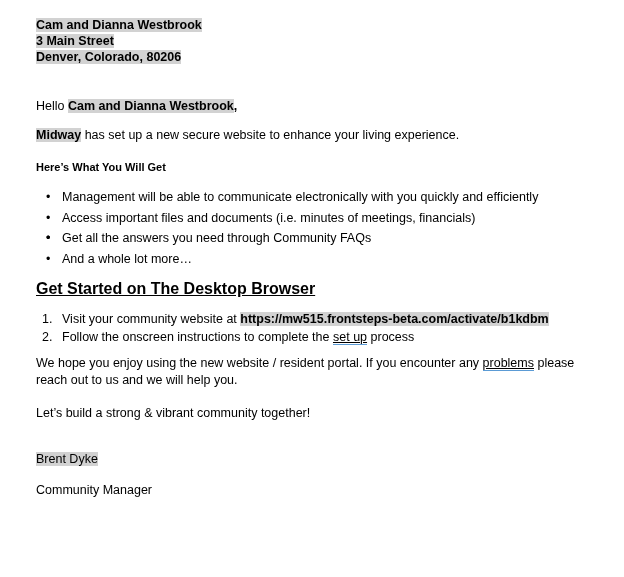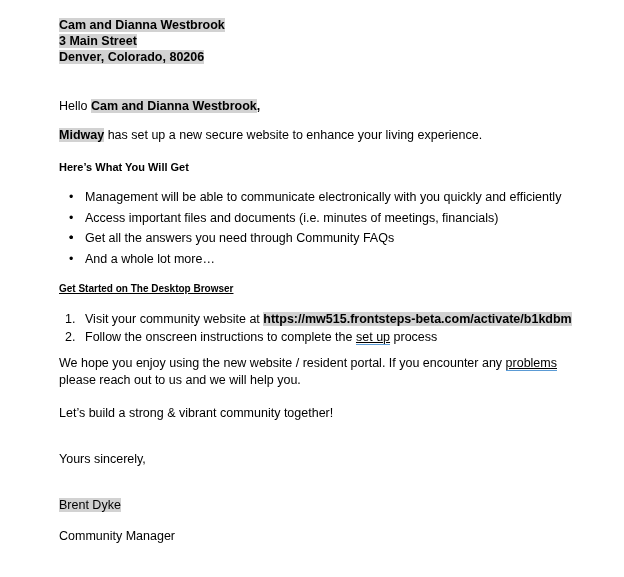--- a/index.html
+++ b/index.html
@@ -4,32 +4,32 @@
 <style>
   * { margin: 0; padding: 0; box-sizing: border-box; }
   html, body { width: 624px; height: 577px; background: #ffffff; overflow: hidden; }
   .page {
     width: 624px; height: 577px;
     background: #ffffff;
     font-family: "Liberation Sans", "DejaVu Sans", sans-serif;
     font-size: 12.5px;
     line-height: 16px;
     color: #000000;
-    padding: 17px 30px 0 59px;
+    padding: 17px 30px 0 36px;
   }
   .b { font-weight: bold; }
   .hl { background: #d2d2d2; }
   .address-block { line-height: 16px; }
   .greeting { margin-top: 33px; }
   .intro { margin-top: 13px; }
   .benefits-heading { margin-top: 16px; font-size: 11px; font-weight: bold; }
   ul.benefits { margin-top: 12px; list-style: none; }
   ul.benefits li { line-height: 20.5px; padding-left: 26px; position: relative; }
   ul.benefits li .marker { position: absolute; left: 10px; top: 0; }
-  .steps-heading { margin-top: 12px; font-size: 10px; font-weight: bold; text-decoration: underline; }
+  .steps-heading { margin-top: 12px; font-size: 16px; font-weight: bold; text-decoration: underline; }
   ol.steps { margin-top: 13px; list-style: none; }
   ol.steps li { line-height: 18px; padding-left: 26px; position: relative; }
   ol.steps li .num { position: absolute; left: 6px; top: 0; }
   .support { margin-top: 9px; line-height: 17px; max-width: 545px; }
   .grammar { text-decoration: underline; border-bottom: 1px solid #5b9bd5; text-align: right; }
   .closing { margin-top: 16px; }
   .sign-off { margin-top: 30px; }
   .sig-name { margin-top: 30px; }
   .sig-title { margin-top: 15px; }
 </style>
@@ -62,18 +62,17 @@
 
   <ol class="steps">
     <li><span class="num">1.</span><span>Visit your community website at </span><span class="b hl">https://mw515.frontsteps-beta.com/activate/b1kdbm</span></li>
     <li><span class="num">2.</span><span>Follow the onscreen instructions to complete the </span><span class="grammar">set up</span><span> process</span></li>
   </ol>
 
   <p class="support"><span>We hope you enjoy using the new website / resident portal. If you encounter any </span><span class="grammar">problems</span><span> please reach out to us and we will help you.</span></p>
 
   <p class="closing">Let’s build a strong &amp; vibrant community together!</p>
 
-  <p class="sign-off">Yours sincerely,</p>
 
   <p class="sig-name"><span class="hl">Brent Dyke</span></p>
   <p class="sig-title">Community Manager</p>
 
 </div>
 
 </body></html>

